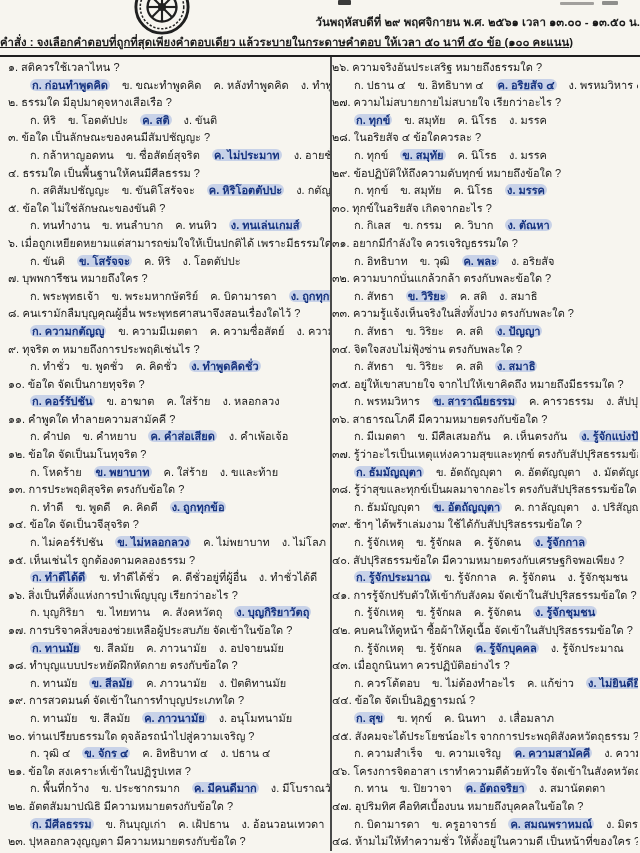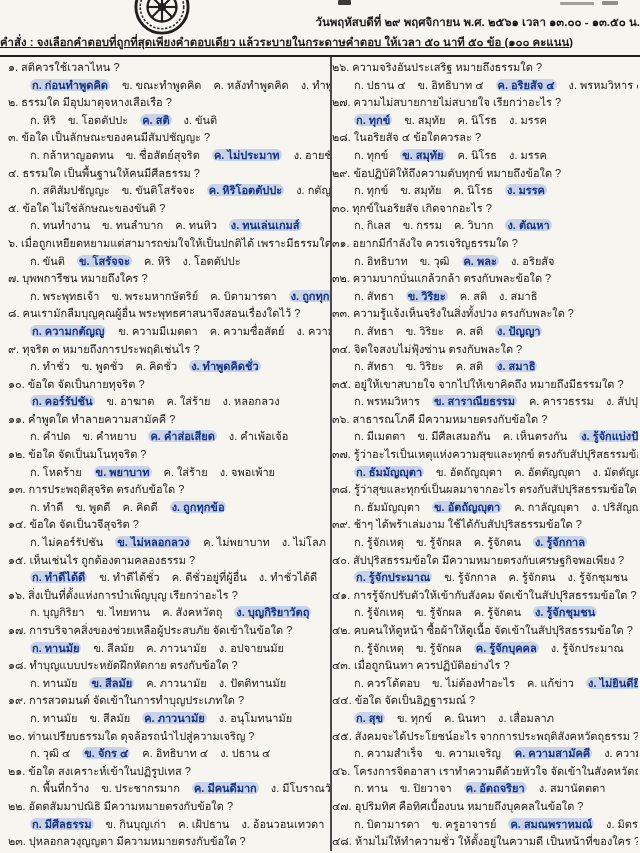--- a/index.html
+++ b/index.html
@@ -113,21 +113,21 @@
         <div class="q">
           <div class="q-line"><span class="q-num">๑๐.</span><span class="q-text">ข้อใด จัดเป็นกายทุจริต ?</span></div>
           <div class="opts"><span class="opt correct">ก. คอร์รัปชัน</span><span class="opt">ข. อาฆาต</span><span class="opt">ค. ใส่ร้าย</span><span class="opt">ง. หลอกลวง</span></div>
         </div>
         <div class="q">
           <div class="q-line"><span class="q-num">๑๑.</span><span class="q-text">คำพูดใด ทำลายความสามัคคี ?</span></div>
           <div class="opts"><span class="opt">ก. คำปด</span><span class="opt">ข. คำหยาบ</span><span class="opt correct">ค. คำส่อเสียด</span><span class="opt">ง. คำเพ้อเจ้อ</span></div>
         </div>
         <div class="q">
           <div class="q-line"><span class="q-num">๑๒.</span><span class="q-text">ข้อใด จัดเป็นมโนทุจริต ?</span></div>
-          <div class="opts"><span class="opt">ก. โหดร้าย</span><span class="opt correct">ข. พยาบาท</span><span class="opt">ค. ใส่ร้าย</span><span class="opt">ง. จพอเพ้าย</span></div>
+          <div class="opts"><span class="opt">ก. โหดร้าย</span><span class="opt correct">ข. พยาบาท</span><span class="opt">ค. ใส่ร้าย</span><span class="opt">ง. ขและท้าย</span></div>
         </div>
         <div class="q">
           <div class="q-line"><span class="q-num">๑๓.</span><span class="q-text">การประพฤติสุจริต ตรงกับข้อใด ?</span></div>
           <div class="opts"><span class="opt">ก. ทำดี</span><span class="opt">ข. พูดดี</span><span class="opt">ค. คิดดี</span><span class="opt correct">ง. ถูกทุกข้อ</span></div>
         </div>
         <div class="q">
           <div class="q-line"><span class="q-num">๑๔.</span><span class="q-text">ข้อใด จัดเป็นวจีสุจริต ?</span></div>
           <div class="opts"><span class="opt">ก. ไม่คอร์รัปชัน</span><span class="opt correct">ข. ไม่หลอกลวง</span><span class="opt">ค. ไม่พยาบาท</span><span class="opt">ง. ไม่โลภ</span></div>
         </div>
         <div class="q">

